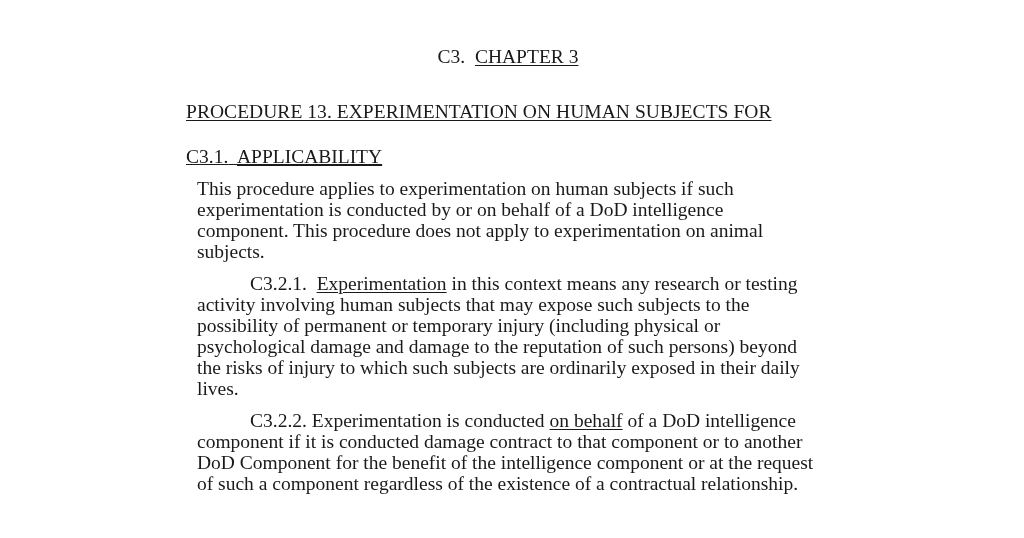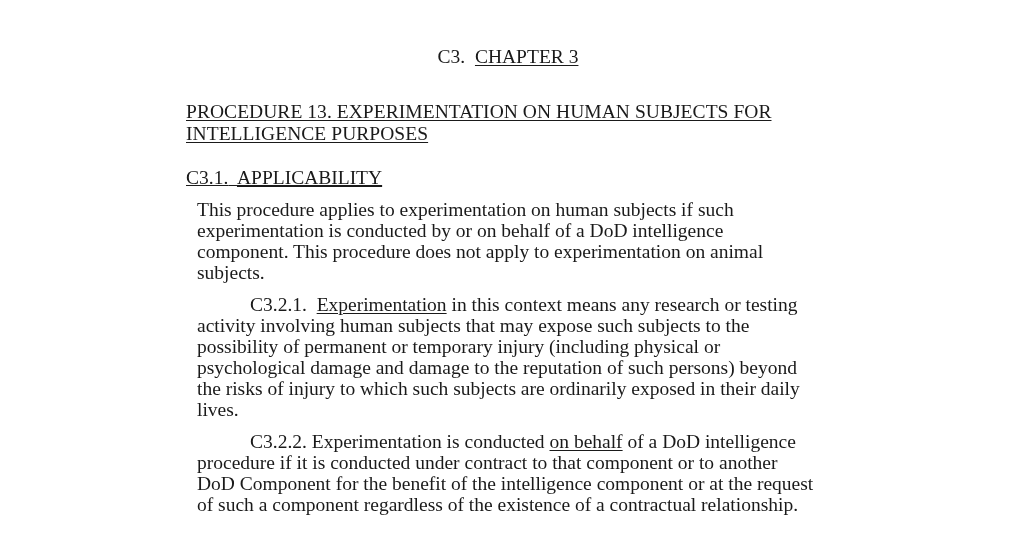--- a/index.html
+++ b/index.html
@@ -104,32 +104,31 @@
 
 <div class="page">
   <div class="content">
 
     <div class="doc-title-line chapter-line">
       <span>C3.</span><span class="sp">  </span><span class="u">CHAPTER 3</span>
     </div>
 
     <div class="procedure-title">
       <span class="tl">PROCEDURE 13.  EXPERIMENTATION ON HUMAN SUBJECTS FOR</span>
-      <span class="tl">INTELLIGENCE PURPOSES</span>
     </div>
 
     <div class="section-heading">
       <span class="num">C3.1.</span><span class="sp">  </span><span class="label">APPLICABILITY</span>
     </div>
 
     <p class="body para-gap">This procedure applies to experimentation on human subjects if such experimentation is conducted by or on behalf of a DoD intelligence component.  This procedure does not apply to experimentation on animal subjects.</p>
 
 
     <p class="body para-gap indented">
       <span>C3.2.1.</span><span class="sp">  </span><span class="u">Experimentation</span><span> in this context means any research or testing activity involving human subjects that may expose such subjects to the possibility of permanent or temporary injury (including physical or psychological damage and damage to the reputation of such persons) beyond the risks of injury to which such subjects are ordinarily exposed in their daily lives.</span>
     </p>
 
     <p class="body para-gap-lg indented">
-      <span>C3.2.2.</span><span>  Experimentation is conducted </span><span class="u">on behalf</span><span> of a DoD intelligence procedure if it is conducted under contract to that component or to another DoD Component for the benefit of the intelligence component or at the request of such a component regardless of the existence of a contractual relationship.</span>
+      <span>C3.2.2.</span><span>  Experimentation is conducted </span><span class="u">on behalf</span><span> of a DoD intelligence component if it is conducted damage contract to that component or to another DoD Component for the benefit of the intelligence component or at the request of such a component regardless of the existence of a contractual relationship.</span>
     </p>
 
   </div>
 </div>
 
 </body></html>

